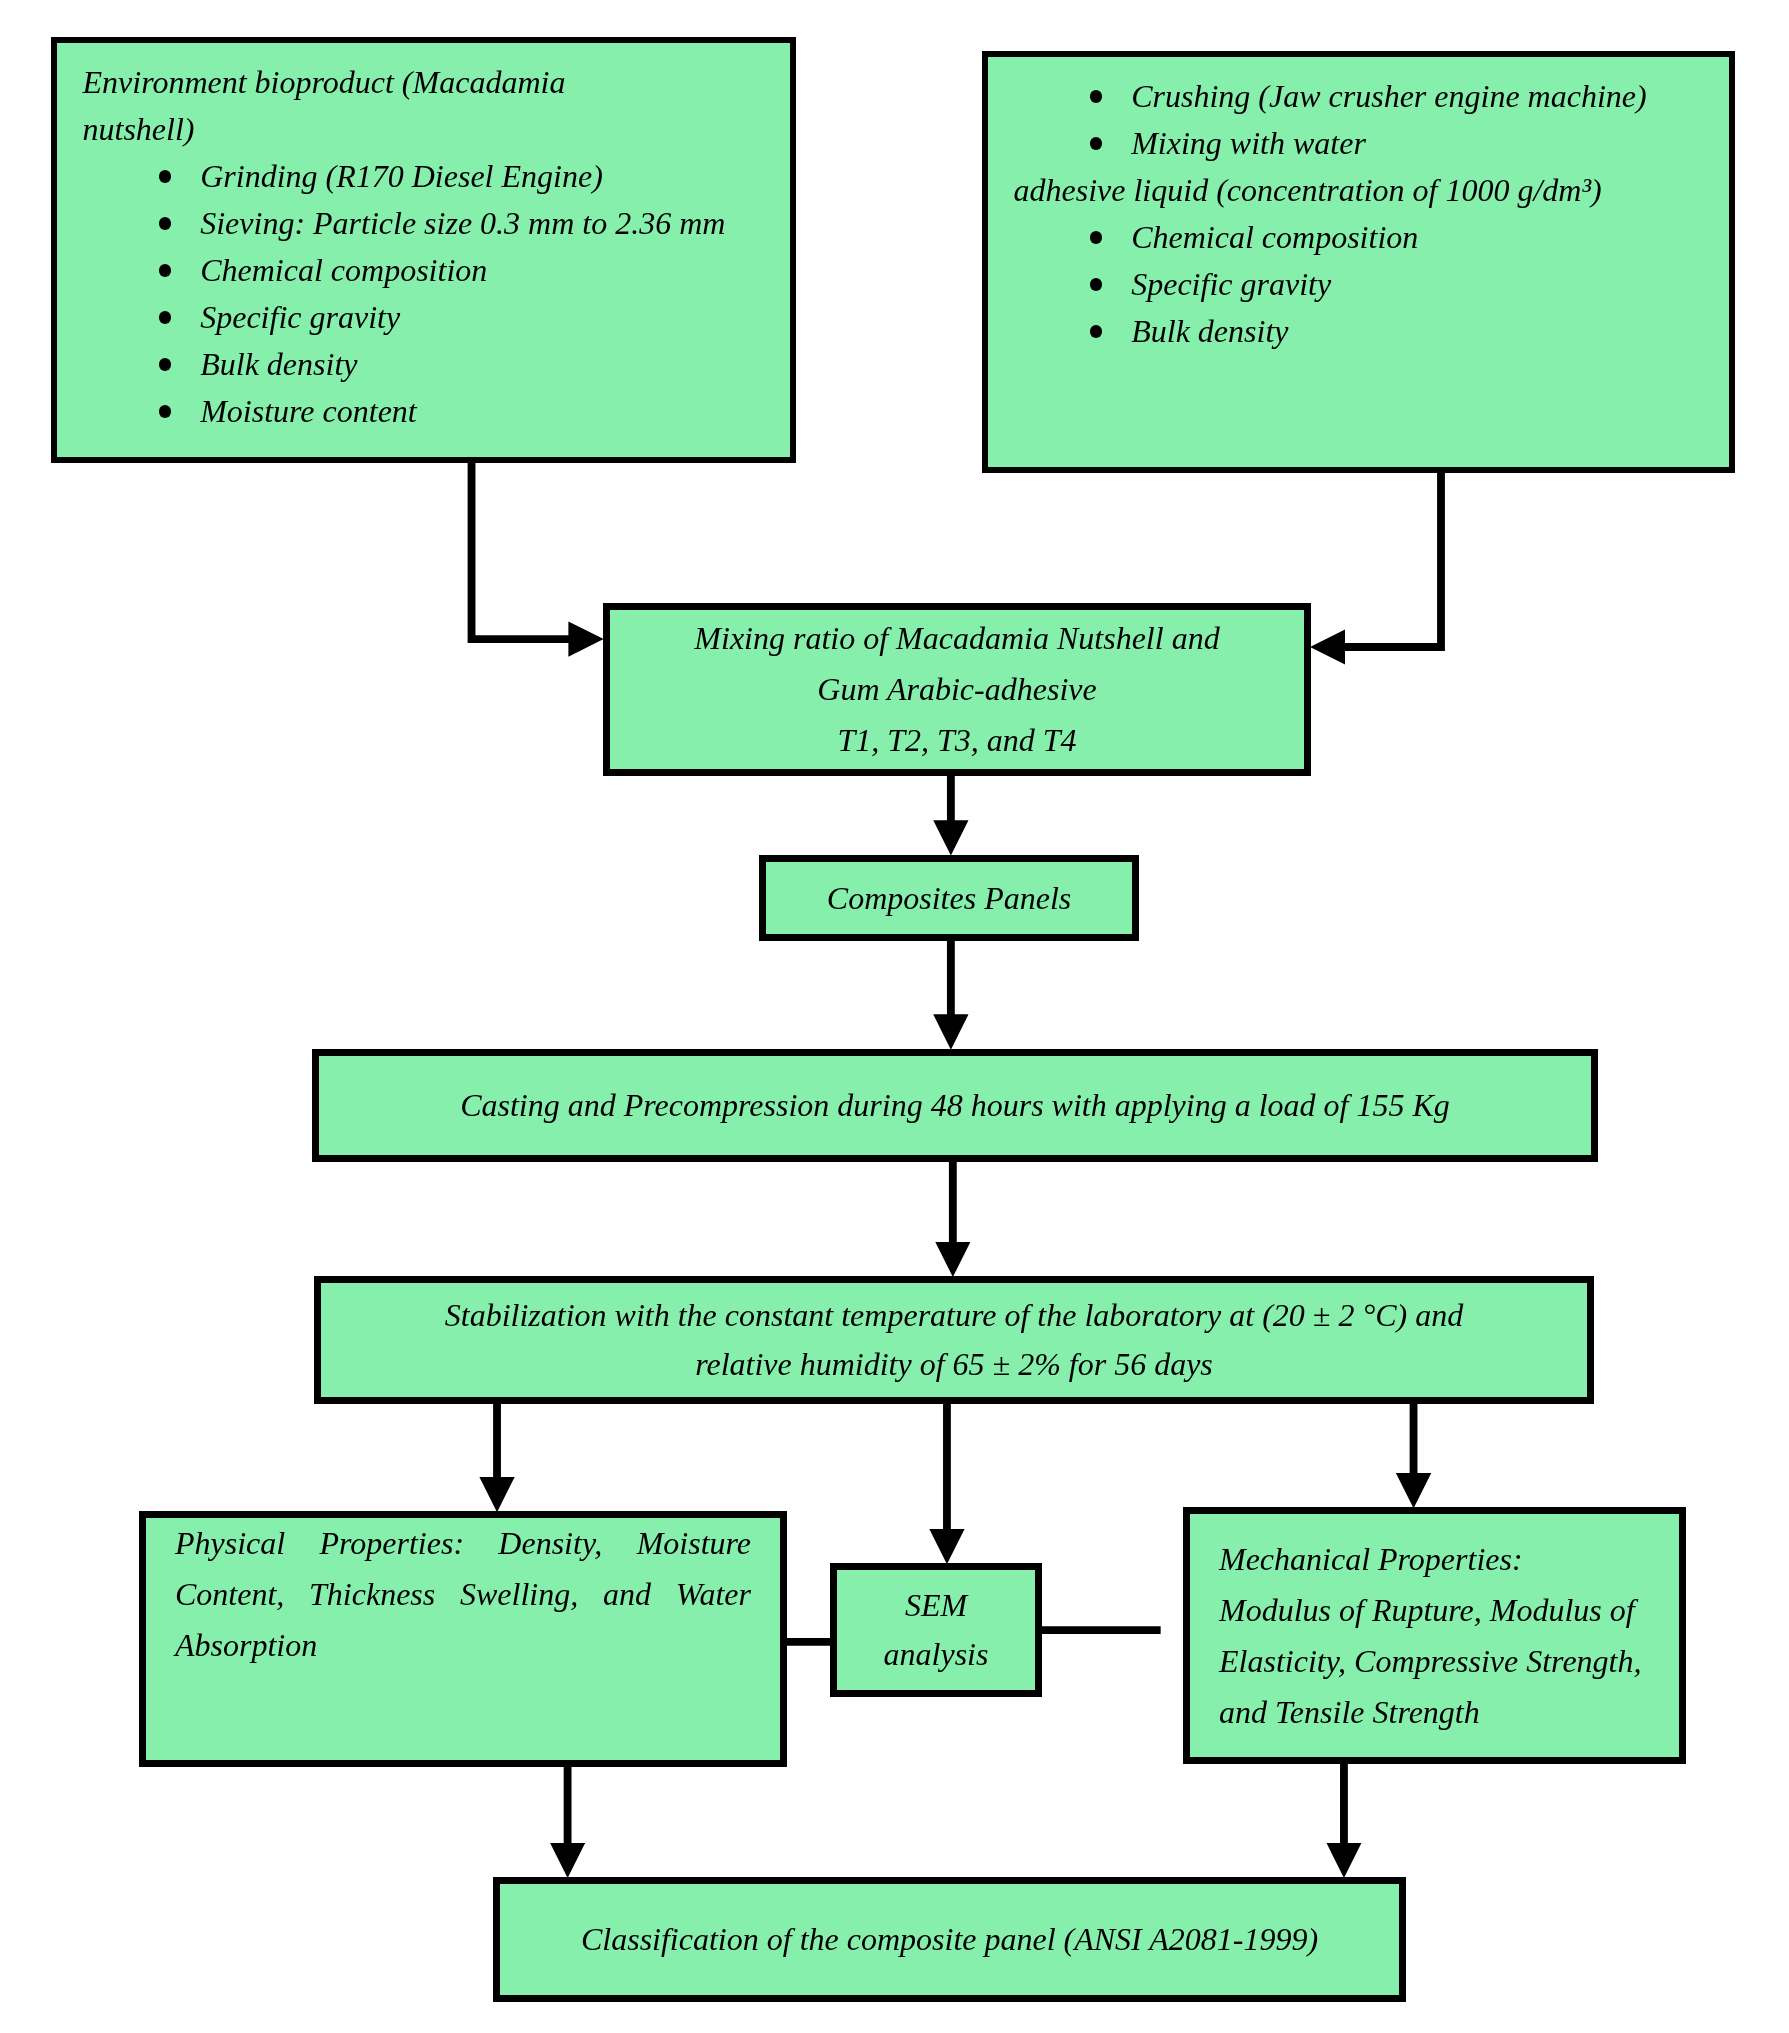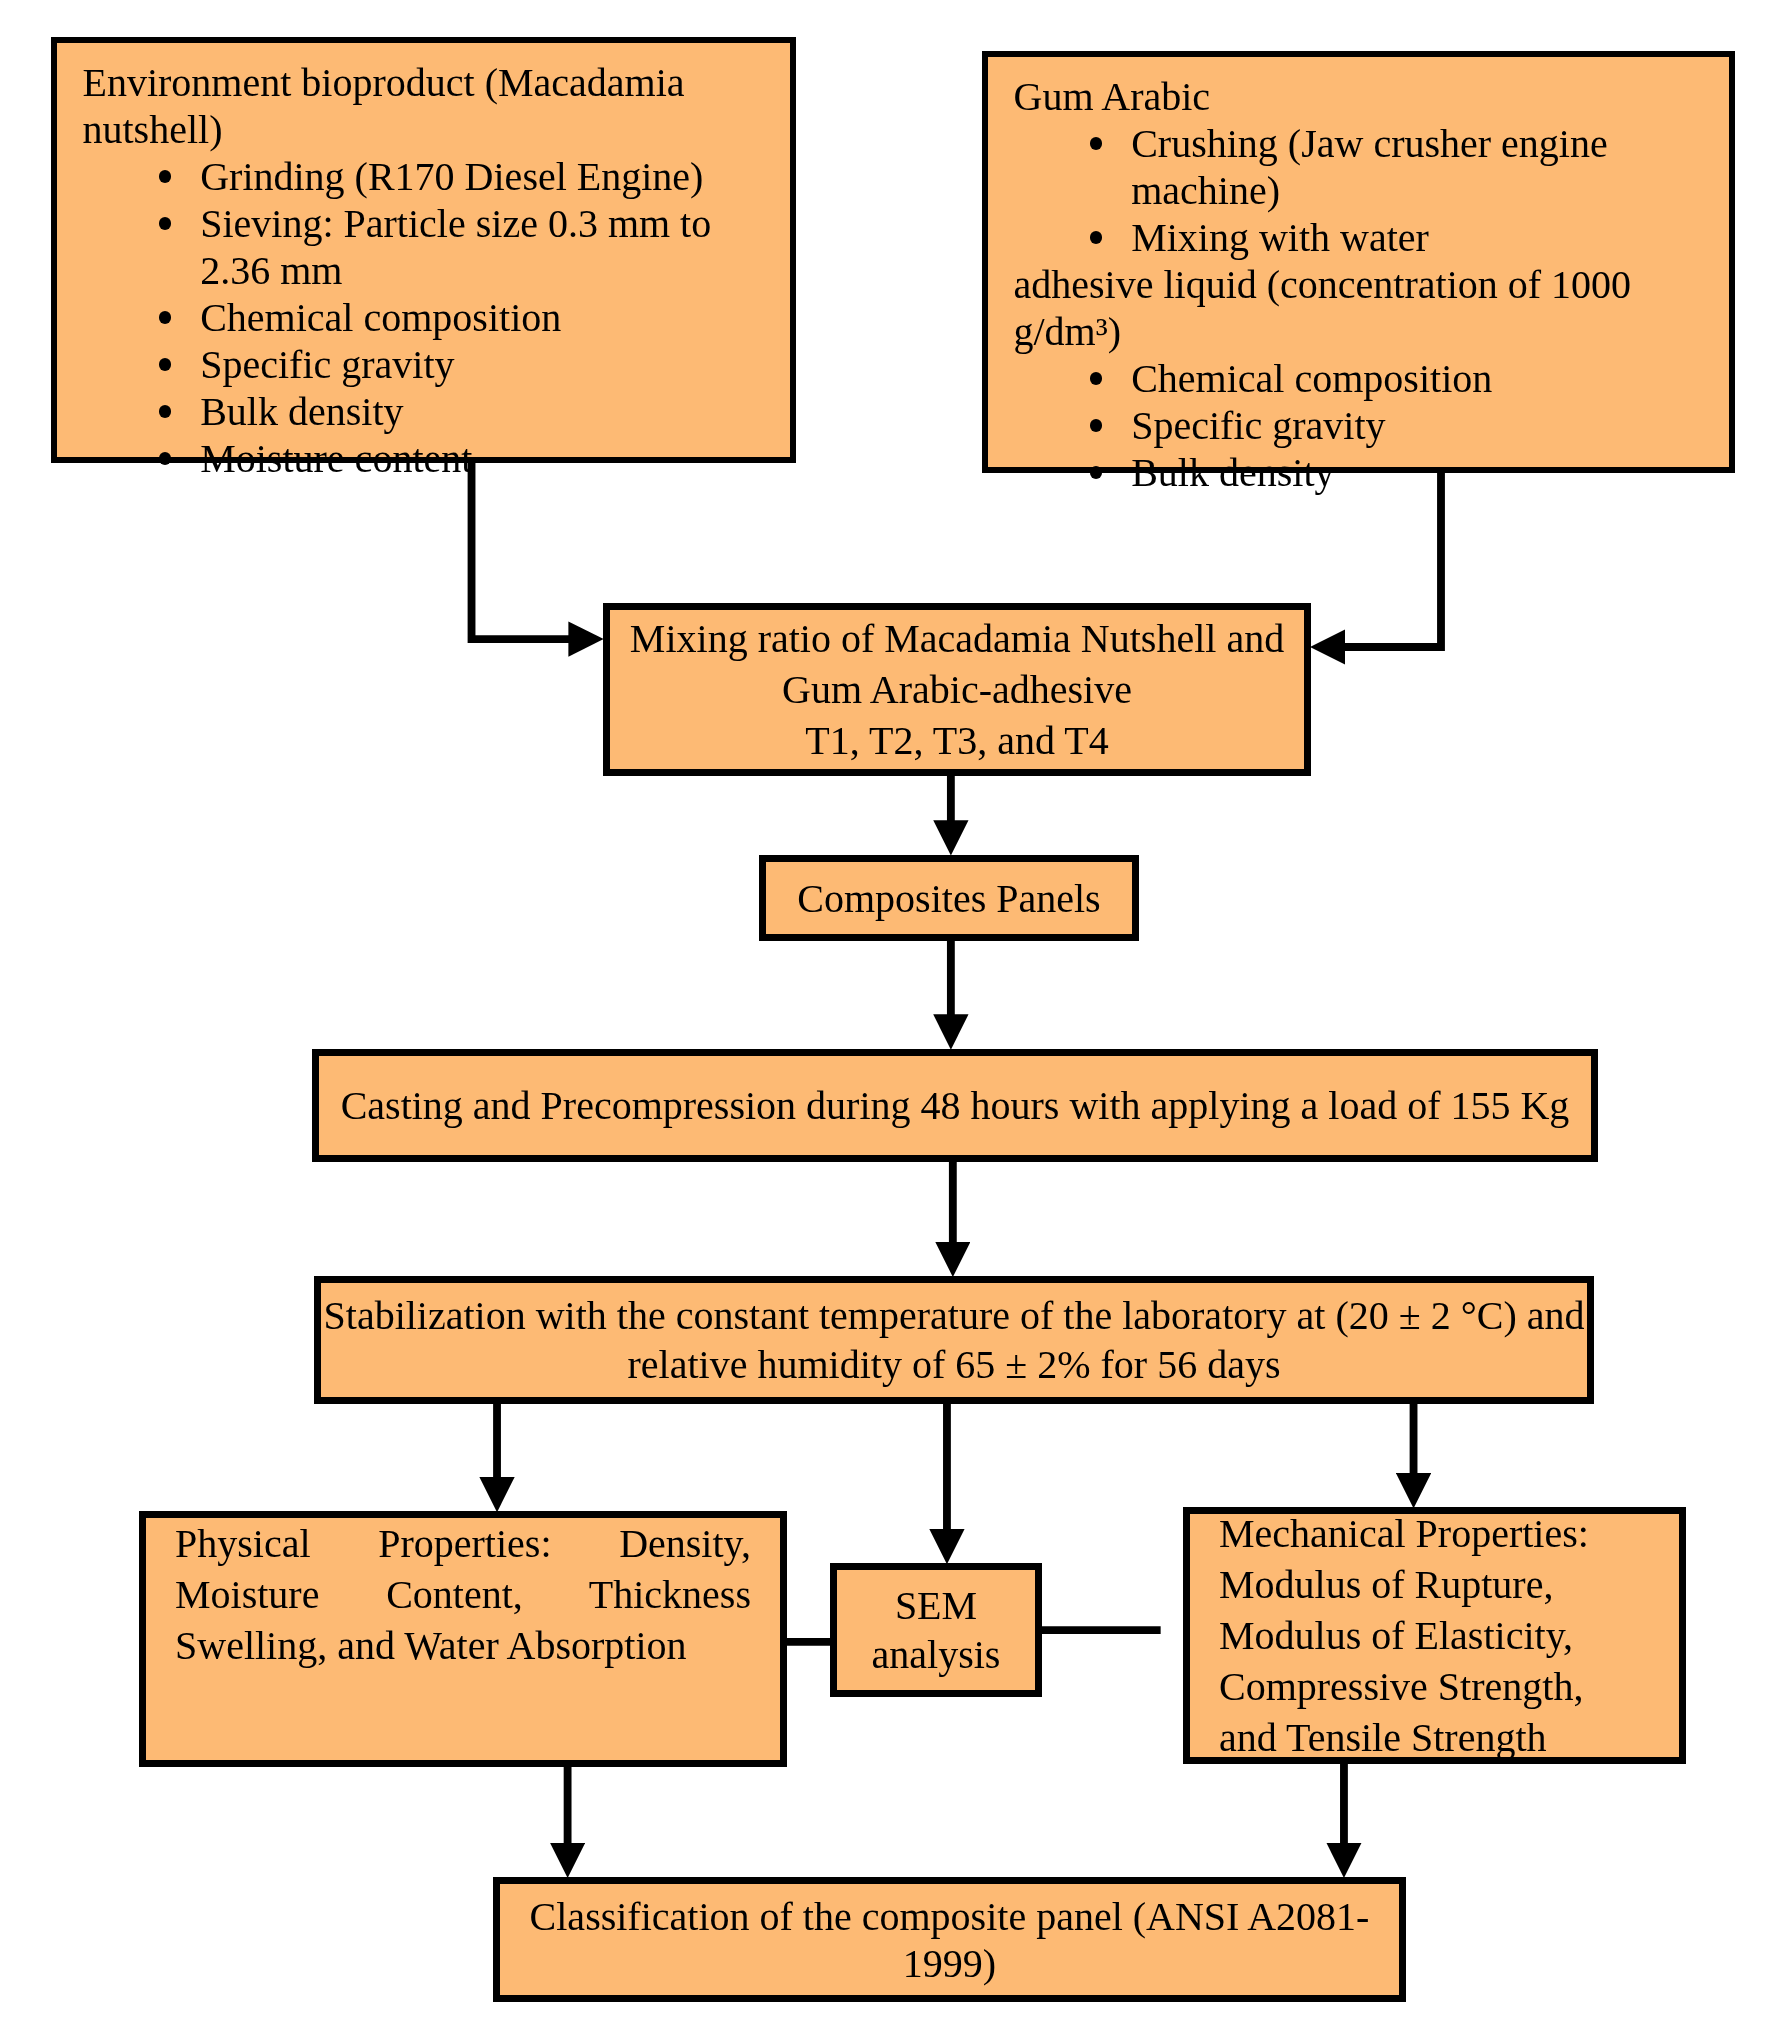--- a/index.html
+++ b/index.html
@@ -3,22 +3,22 @@
 <meta charset="utf-8">
 <style>
   html,body { margin:0; padding:0; background:#ffffff; }
   .canvas {
     position:relative; width:1790px; height:2034px; background:#ffffff;
     font-family:"Liberation Serif","DejaVu Serif",serif; color:#000000;
   }
   svg.overlay { position:absolute; left:0; top:0; width:1790px; height:2034px; }
   svg.overlay path { stroke:#000000; stroke-width:8; fill:none; }
   .box {
-    position:absolute; background:#fdba74; border:7.8px solid #000000;
-    box-sizing:border-box; font-size:40px;
+    position:absolute; background:#86efac; border:7.8px solid #000000;
+    box-sizing:border-box; font-size:32px;font-style:italic;
   }
   .box.thin { border-width:6.9px; }
   .center {
     display:flex; flex-direction:column; align-items:center; justify-content:center;
     text-align:center;
   }
   .blk { display:block; }
   
   .listbox { padding:15.7px 25.5px; line-height:47px; }
   .bullet-row { display:flex; align-items:flex-start; padding-left:76px; }
@@ -86,21 +86,20 @@
       <span class="dot"></span>
       <span>Bulk density</span>
     </div>
     <div class="bullet-row">
       <span class="dot"></span>
       <span>Moisture content</span>
     </div>
   </div>
 
   <div class="box thin listbox" id="right-box">
-    <span class="blk">Gum Arabic</span>
     <div class="bullet-row">
       <span class="dot"></span>
       <span>Crushing (Jaw crusher engine machine)</span>
     </div>
     <div class="bullet-row">
       <span class="dot"></span>
       <span>Mixing with water</span>
     </div>
     <span class="blk">adhesive liquid (concentration of 1000 g/dm³)</span>
     <div class="bullet-row">

